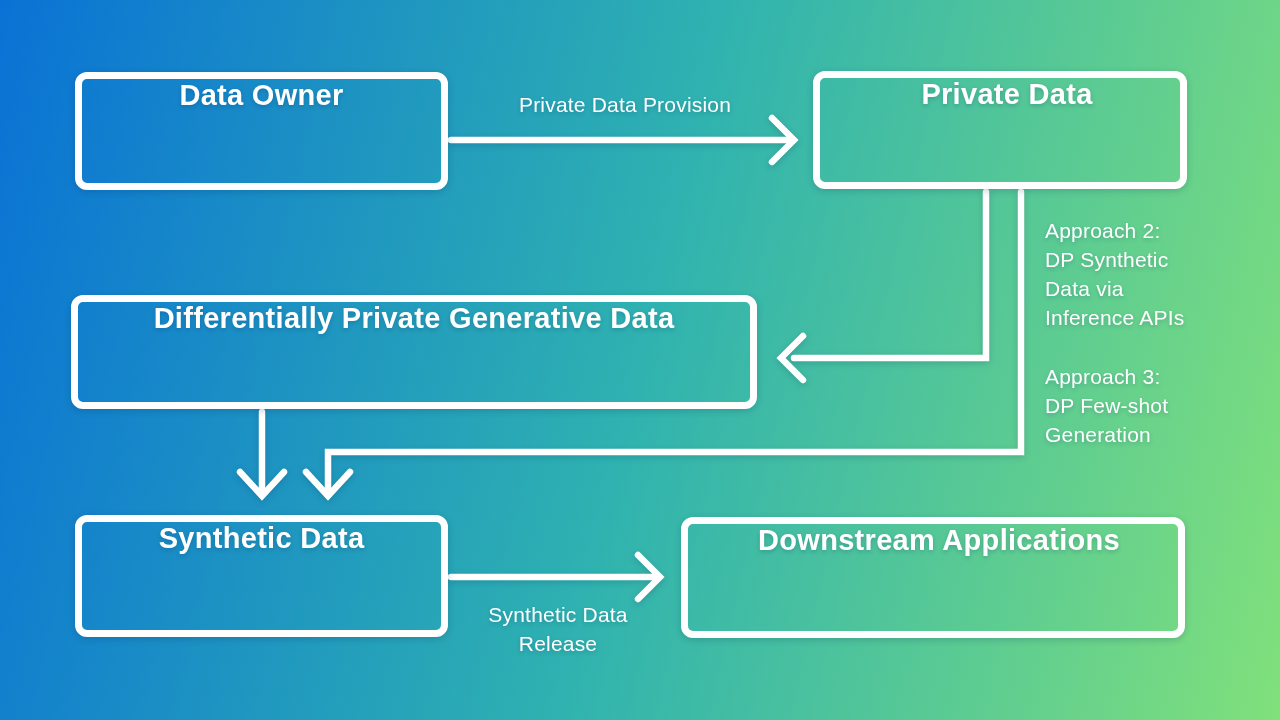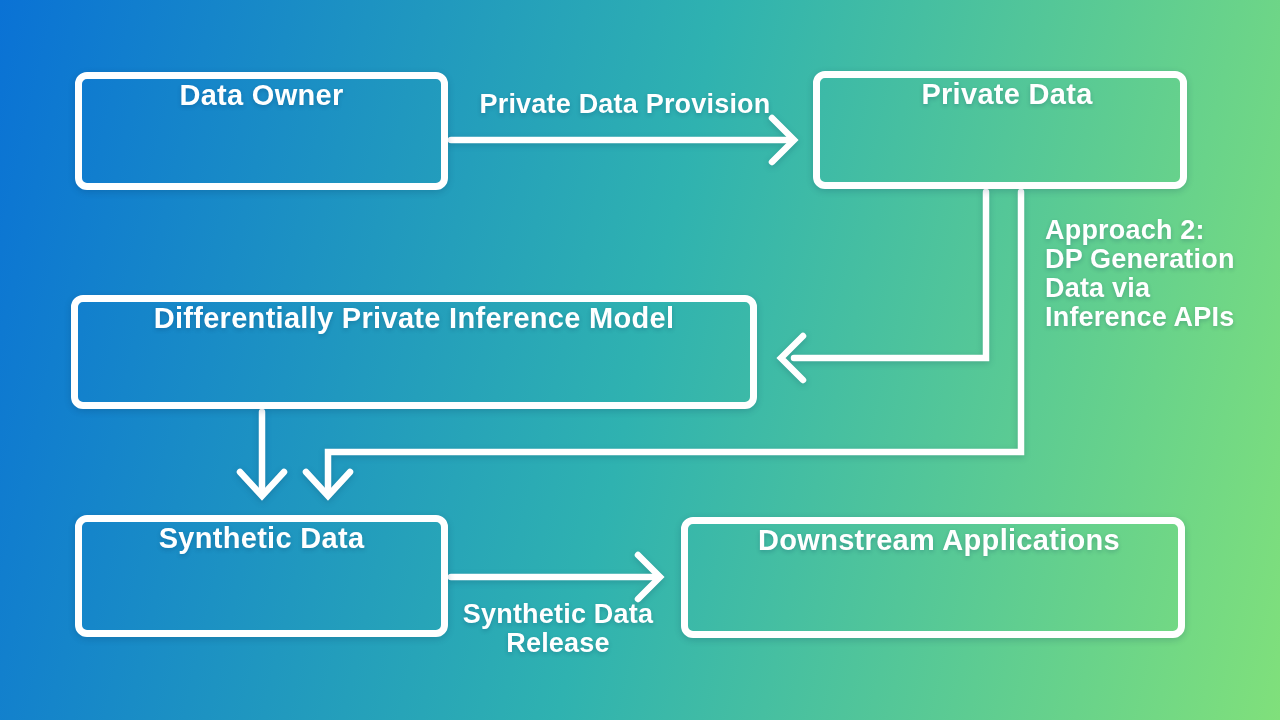--- a/index.html
+++ b/index.html
@@ -37,22 +37,22 @@
     font-size: 29px;
     font-weight: 700;
     letter-spacing: 0.3px;
     text-align: center;
     text-shadow: 0 2px 4px rgba(0,40,80,0.22);
     white-space: nowrap;
   }
   .edge-label {
     position: absolute;
     color: #ffffff;
-    font-size: 27px;
-    font-weight: 700;
+    font-size: 21px;
+    font-weight: 400;
     line-height: 29px;
     letter-spacing: 0.2px;
     white-space: pre-line;
     text-shadow: 0 2px 4px rgba(0,40,80,0.22);
   }
   
   #node-data-owner           { left: 75px;  top: 72px;  width: 373px; height: 118px; }
   #node-private-data         { left: 813px; top: 71px;  width: 374px; height: 118px; padding-left: 14px; }
   #node-dp-generative-model  { left: 71px;  top: 295px; width: 686px; height: 114px; }
   #node-synthetic-data       { left: 75px;  top: 515px; width: 373px; height: 122px; }
@@ -99,36 +99,39 @@
 
   <div class="node" id="node-data-owner">
     <span class="node-label">Data Owner</span>
   </div>
 
   <div class="node" id="node-private-data">
     <span class="node-label">Private Data</span>
   </div>
 
   <div class="node" id="node-dp-generative-model">
-    <span class="node-label">Differentially Private Inference Model</span>
+    <span class="node-label">Differentially Private Generative Data</span>
   </div>
 
   <div class="node" id="node-synthetic-data">
     <span class="node-label">Synthetic Data</span>
   </div>
 
   <div class="node" id="node-downstream-apps">
     <span class="node-label">Downstream Applications</span>
   </div>
 
   <div class="edge-label" id="label-provision">Private Data Provision</div>
 
 
   <div class="edge-label" id="label-approach-2">Approach 2:
-DP Generation
+DP Synthetic
 Data via
 Inference APIs</div>
 
+  <div class="edge-label" id="label-approach-3">Approach 3:
+DP Few-shot
+Generation</div>
 
   <div class="edge-label" id="label-release">Synthetic Data
 Release</div>
 
 </div>
 
 </body></html>

